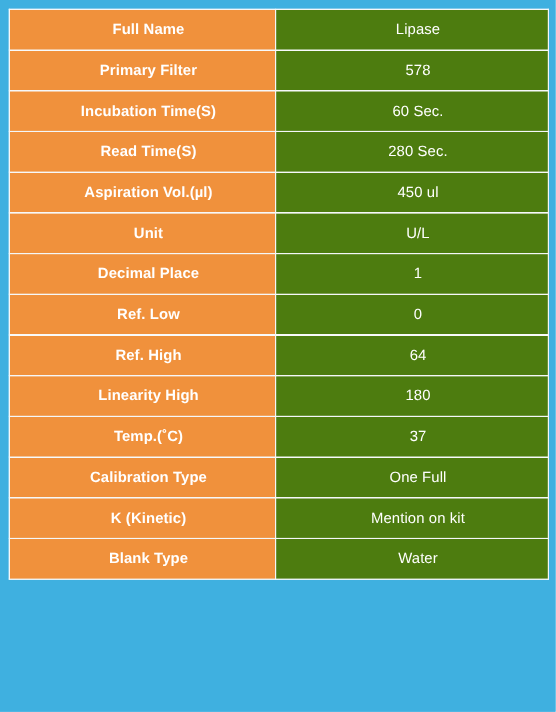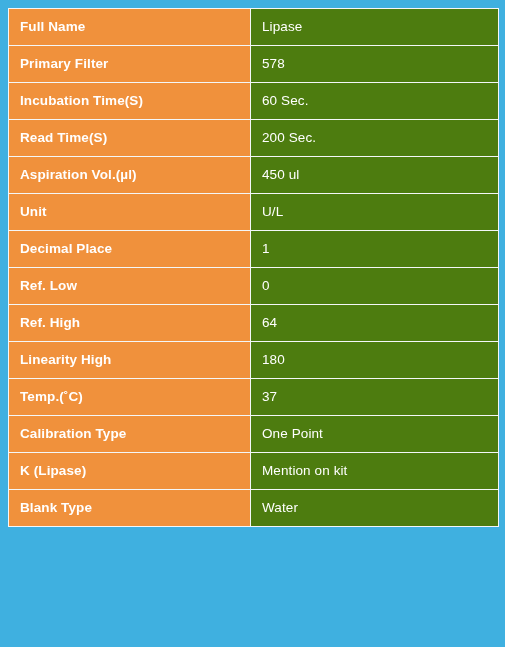--- a/index.html
+++ b/index.html
@@ -25,20 +25,21 @@
   }
 
   .param-table {
     position: absolute;
     left: 8px;
     top: 8px;
     width: 490px;
     border-collapse: collapse;
     table-layout: fixed;
     background: #ffffff;
+    text-align: center;
   }
 
   .param-table tr {
     height: 37px;
   }
 
   .param-table td {
     padding: 0 0 0 11px;
     vertical-align: middle;
     font-size: 13.5px;
@@ -83,21 +84,21 @@
       <tr>
         <td class="cell-label">Primary Filter</td>
         <td class="cell-value">578</td>
       </tr>
       <tr>
         <td class="cell-label">Incubation Time(S)</td>
         <td class="cell-value">60 Sec.</td>
       </tr>
       <tr>
         <td class="cell-label">Read Time(S)</td>
-        <td class="cell-value">200 Sec.</td>
+        <td class="cell-value">280 Sec.</td>
       </tr>
       <tr>
         <td class="cell-label">Aspiration Vol.(µl)</td>
         <td class="cell-value">450 ul</td>
       </tr>
       <tr>
         <td class="cell-label">Unit</td>
         <td class="cell-value">U/L</td>
       </tr>
       <tr>
@@ -115,24 +116,24 @@
       <tr>
         <td class="cell-label">Linearity High</td>
         <td class="cell-value">180</td>
       </tr>
       <tr>
         <td class="cell-label">Temp.(˚C)</td>
         <td class="cell-value">37</td>
       </tr>
       <tr>
         <td class="cell-label">Calibration Type</td>
-        <td class="cell-value">One Point</td>
+        <td class="cell-value">One Full</td>
       </tr>
       <tr>
-        <td class="cell-label">K (Lipase)</td>
+        <td class="cell-label">K (Kinetic)</td>
         <td class="cell-value">Mention on kit</td>
       </tr>
       <tr>
         <td class="cell-label">Blank Type</td>
         <td class="cell-value">Water</td>
       </tr>
     </tbody>
   </table>
 </div>
 

